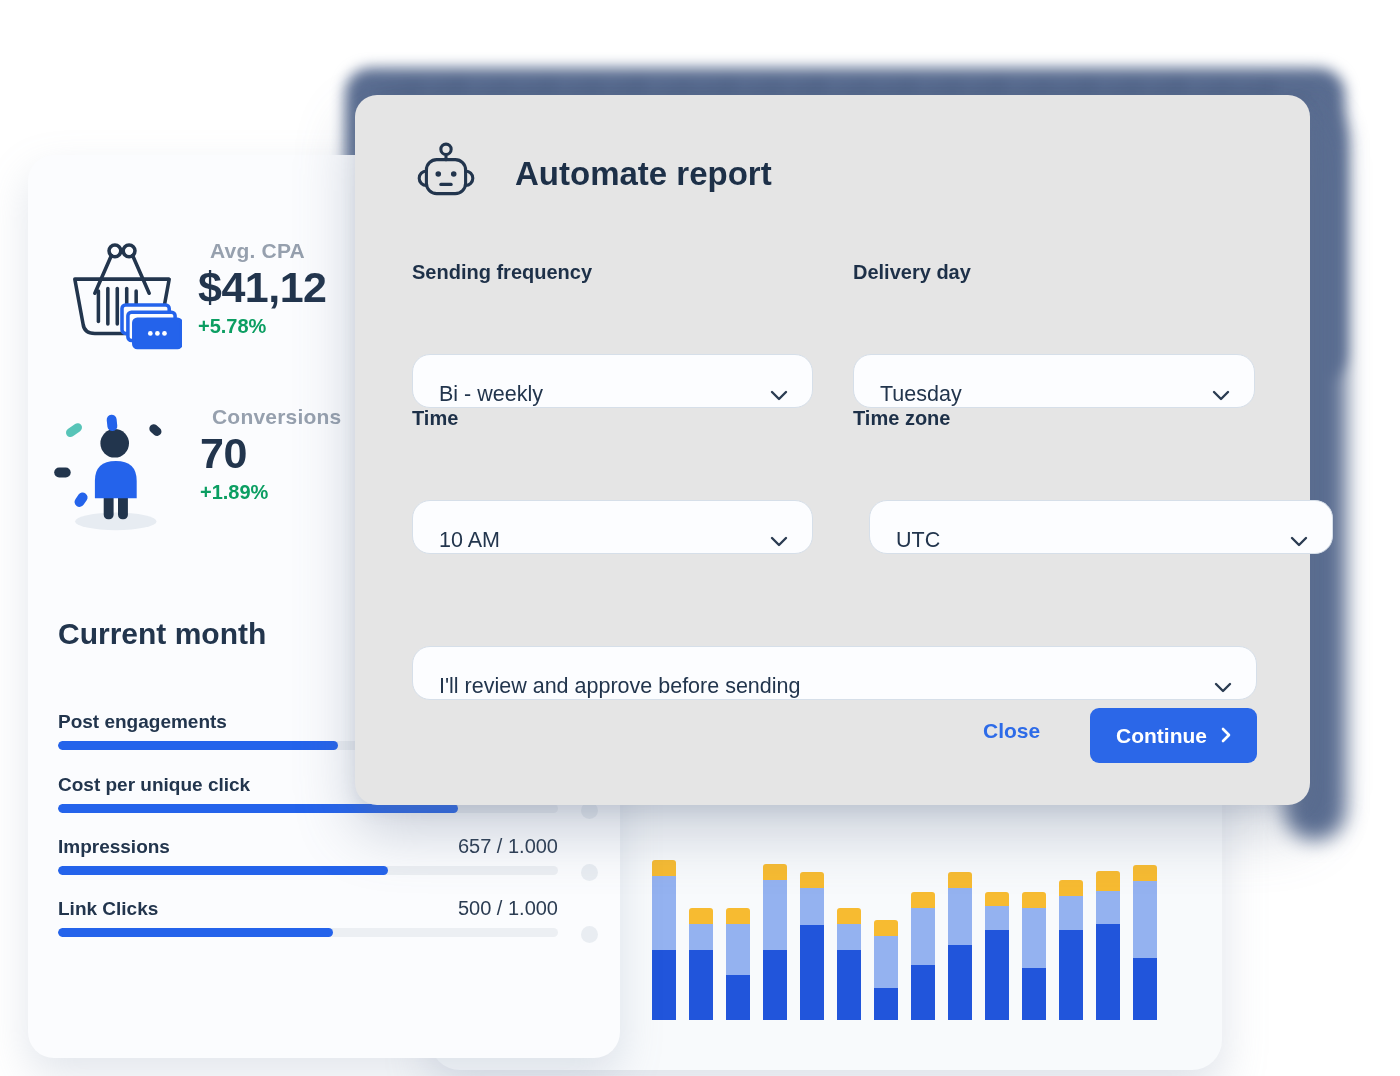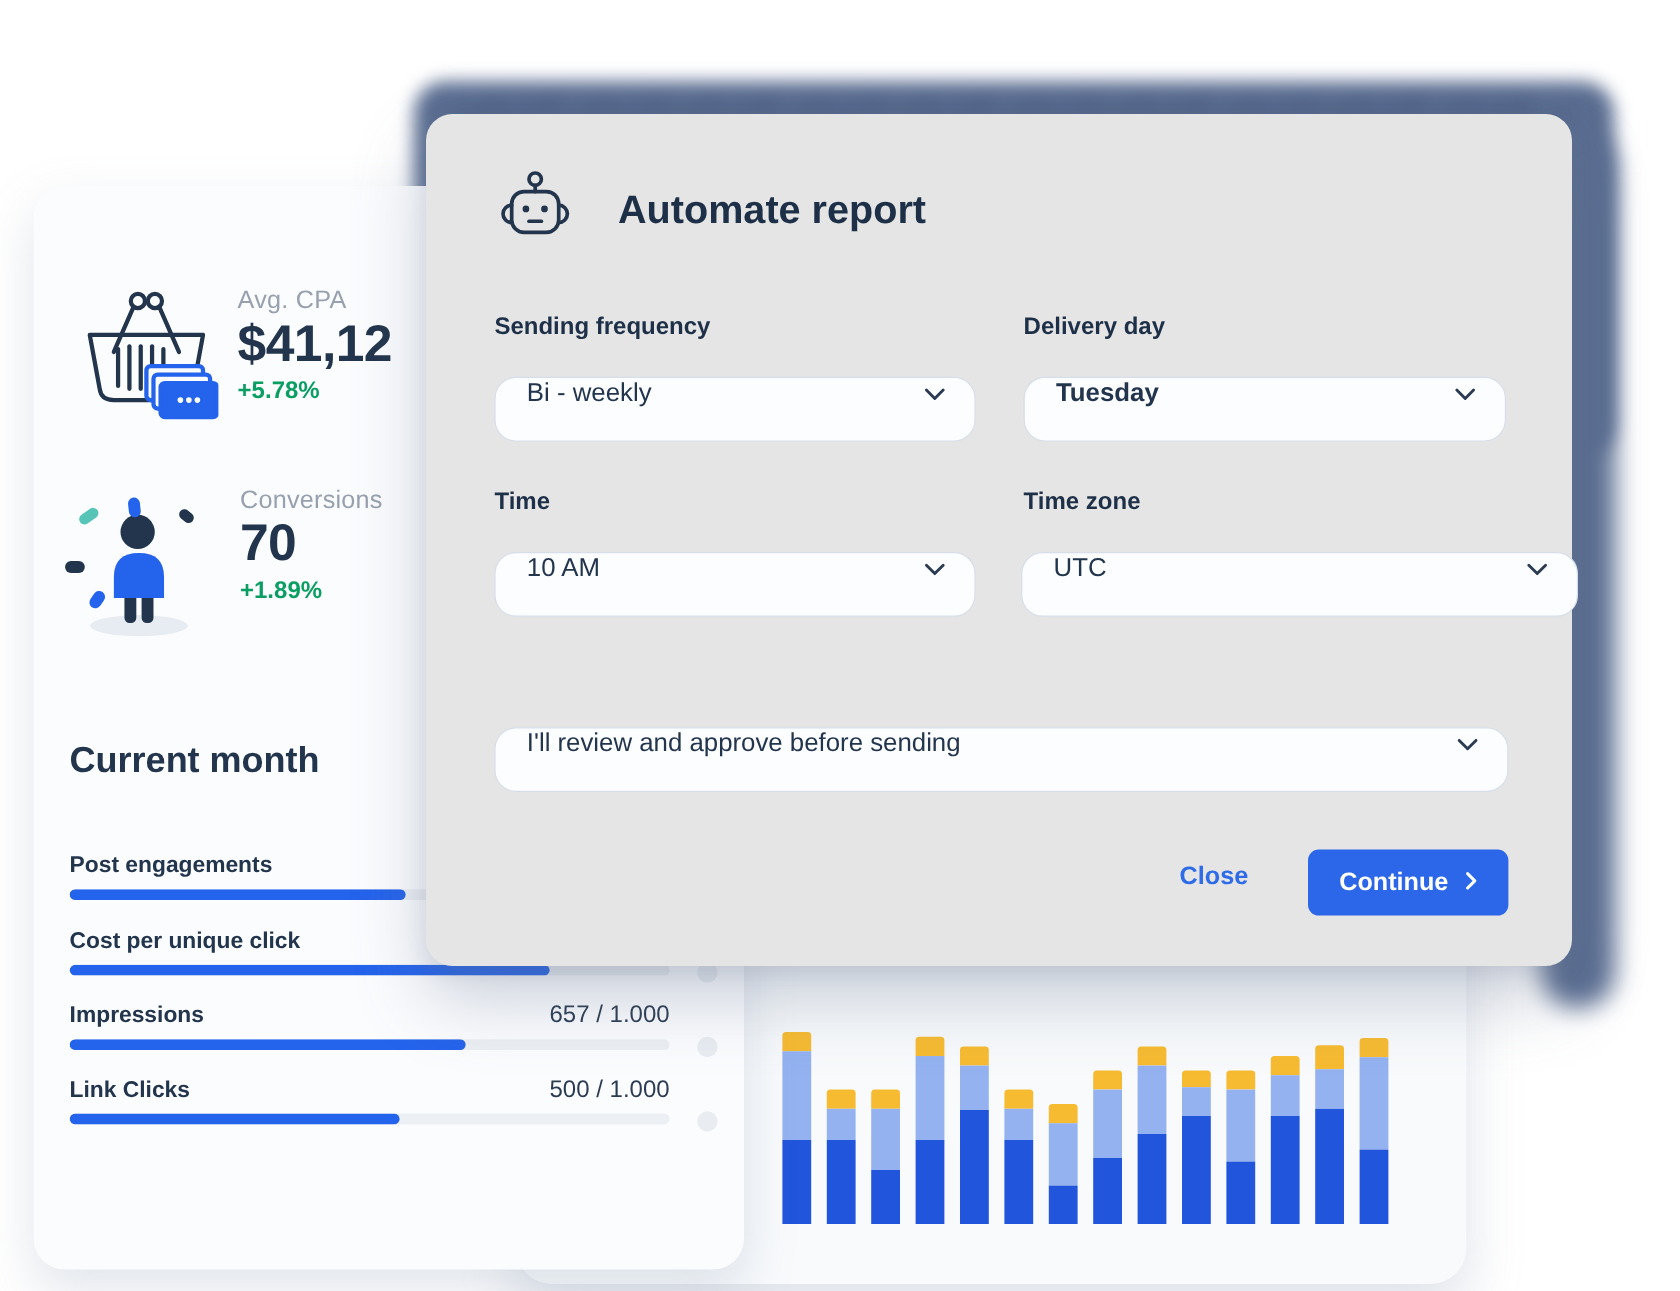--- a/index.html
+++ b/index.html
@@ -39,21 +39,21 @@
   .left-card{
     position:absolute;left:28px;top:155px;width:592px;height:903px;
     border-radius:26px;background:#FBFCFE;
     box-shadow:0 18px 42px rgba(141,155,180,.25);
   }
   .metric{position:absolute;display:flex;align-items:flex-start;}
   .metric-cpa{left:34px;top:84px;}
   .metric-conv{left:24px;top:250px;}
   .m-icon{flex:none;}
   .m-text{margin-left:16px;}
-  .m-label{font-size:21px;font-weight:400;color:#96A0AE;letter-spacing:.2px;}
+  .m-label{font-size:21px;font-weight:700;color:#96A0AE;letter-spacing:.2px;margin-left:12px;}
   .m-value{font-size:43px;font-weight:700;color:#22354D;line-height:1.15;letter-spacing:-.5px;}
   .m-delta{font-size:20px;font-weight:700;color:#0B9E62;margin-top:3px;}
   .section-title{
     position:absolute;left:30px;top:462px;
     font-size:30px;font-weight:700;color:#22354D;
   }
   .rows{position:absolute;left:30px;top:556px;width:500px;}
   .p-row{position:relative;height:62px;}
   .p-head{display:flex;justify-content:space-between;align-items:baseline;}
   .p-label{font-size:19px;font-weight:700;color:#22354D;}
@@ -69,27 +69,27 @@
     box-shadow:0 26px 60px rgba(96,112,140,.32),0 6px 16px rgba(96,112,140,.14);
   }
   .m-header{position:absolute;left:58px;top:46px;display:flex;align-items:center;gap:36px;}
   .m-title{font-size:33px;font-weight:700;color:#1D3048;}
   .f-label{position:absolute;font-size:20px;font-weight:700;color:#1D3048;}
   .lab-1{left:57px;top:166px;}  .lab-2{left:498px;top:166px;}
   .lab-3{left:57px;top:312px;}  .lab-4{left:498px;top:312px;}
   .lab-5{left:57px;top:458px;}
   .sel{
     position:absolute;height:54px;border:1.5px solid #D6DFE9;border-radius:18px;
-    background:#FCFDFF;display:flex;align-items:flex-start;justify-content:space-between;
-    padding:0 24px 0 26px;font-size:21.5px;color:#22354D;cursor:pointer;
+    background:#FCFDFF;display:flex;align-items:flex-end;justify-content:space-between;
+    padding:0 24px 0 26px;font-size:21.5px;color:#22354D;cursor:pointer;margin-top:40px;
   }
   .sel-1{left:57px;top:219px;width:401px;}
-  .sel-2{left:498px;top:219px;width:402px;font-weight:bold;}
+  .sel-2{left:498px;top:219px;width:402px;}
   .sel-3{left:57px;top:365px;width:401px;}
-  .sel-4{left:496px;top:365px;width:464px;}
+  .sel-4{left:514px;top:365px;width:464px;}
   .sel-5{left:57px;top:511px;width:845px;}
   .close-btn{
     position:absolute;left:628px;top:624px;font-size:21px;font-weight:700;
     color:#2D6BE8;cursor:pointer;
   }
   .continue-btn{
     position:absolute;left:735px;top:613px;width:167px;height:55px;
     background:#2B67E8;border-radius:9px;color:#ffffff;font-size:21px;font-weight:700;
     display:flex;align-items:center;justify-content:center;gap:14px;cursor:pointer;
     border:none;

